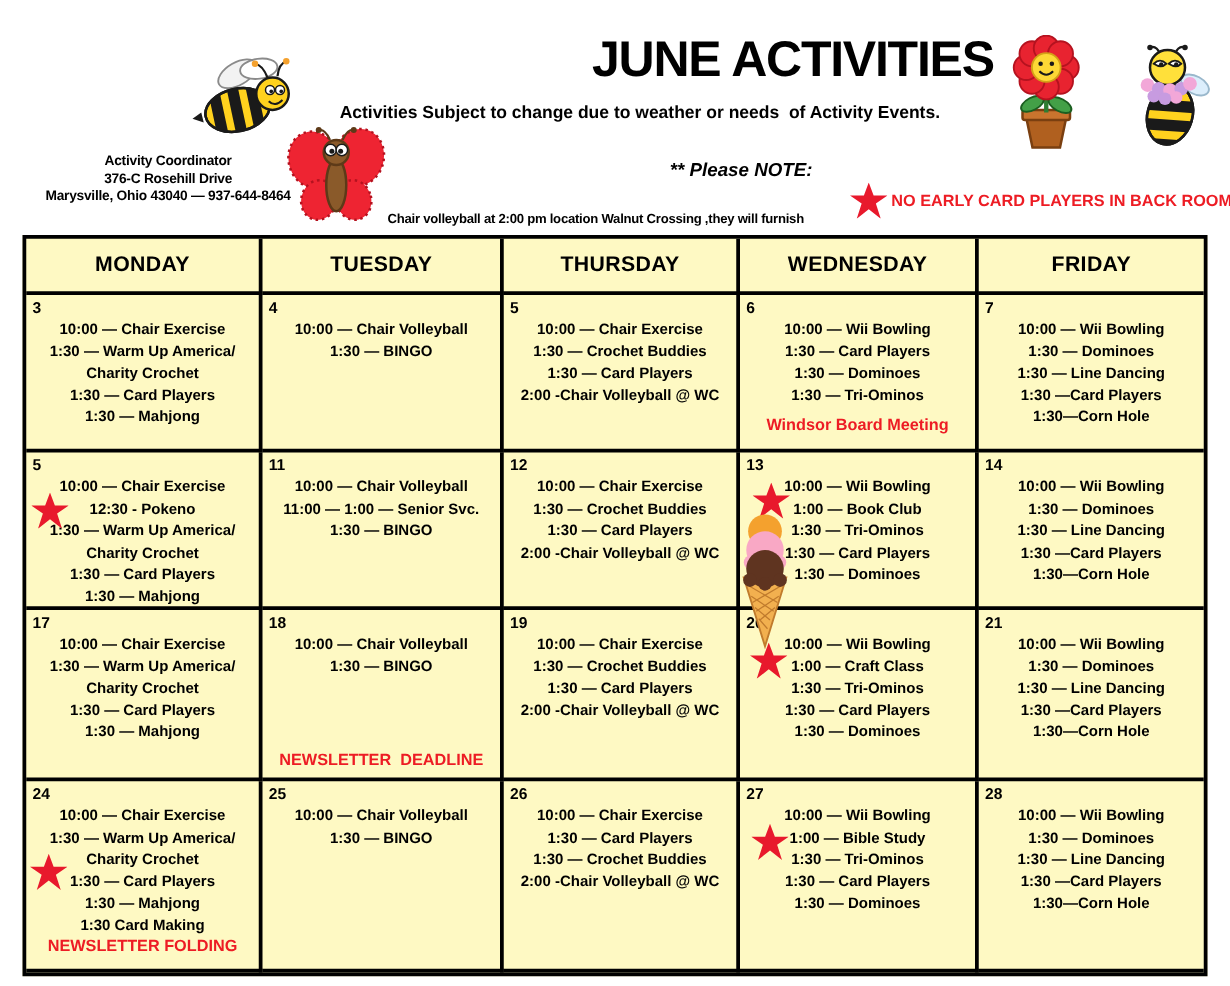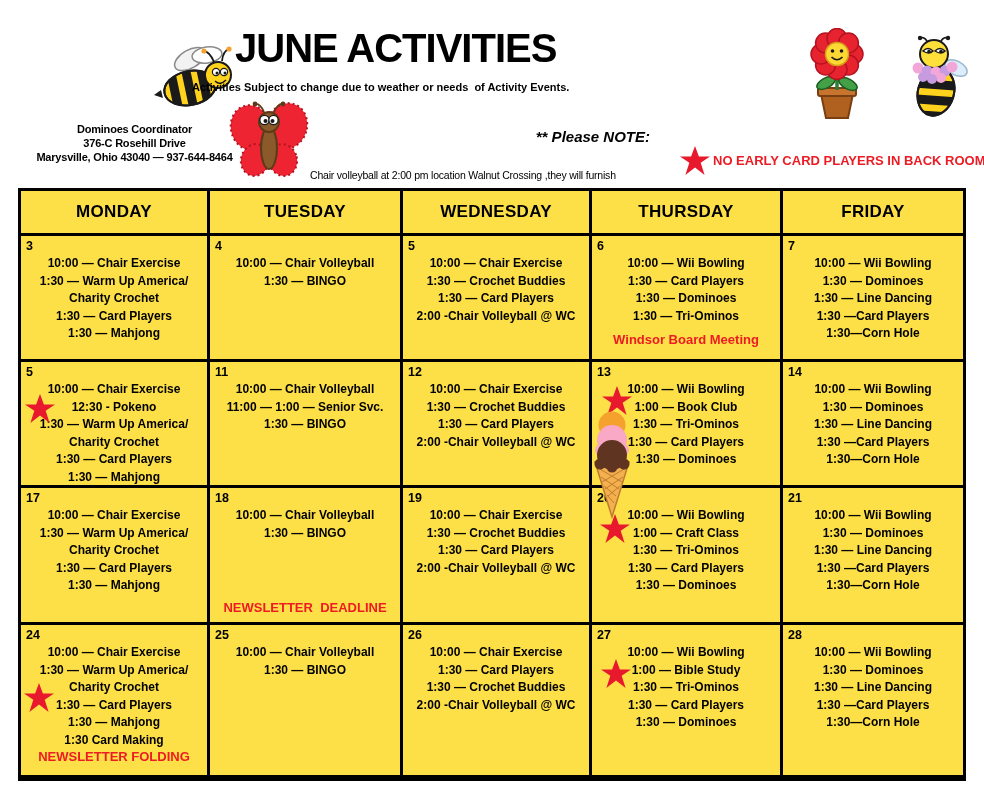--- a/index.html
+++ b/index.html
@@ -1,45 +1,45 @@
 <!DOCTYPE html>
 <html><head>
 <meta charset="utf-8">
 <style>
   html,body{margin:0;padding:0;background:#fff;}
   .page{position:relative;width:984px;height:789px;background:#ffffff;
         font-family:"Liberation Sans",sans-serif;color:#000;overflow:hidden;}
 
   
-  .title{position:absolute;left:235px;top:26px;width:560px;text-align:left;
+  .title{position:absolute;left:235px;top:26px;width:560px;text-align:right;
          font-size:40px;font-weight:bold;letter-spacing:-1px;white-space:nowrap;}
-  .subtitle{position:absolute;left:192px;top:81px;width:560px;text-align:left;
-            font-size:11px;font-weight:bold;white-space:pre;}
+  .subtitle{position:absolute;left:192px;top:81px;width:560px;text-align:right;
+            font-size:14px;font-weight:bold;white-space:pre;}
   .coordinator{position:absolute;left:22px;top:122px;width:225px;text-align:center;
                font-size:11px;font-weight:bold;line-height:14px;letter-spacing:-0.2px;}
   .note{position:absolute;left:310px;top:128px;width:340px;}
   .note-title{text-align:right;font-size:15px;font-weight:bold;font-style:italic;margin-bottom:3px;}
-  .note-line{font-size:10.5px;font-weight:normal;line-height:13px;letter-spacing:-0.2px;white-space:pre;margin-top:24px;}
+  .note-line{font-size:10.5px;font-weight:bold;line-height:13px;letter-spacing:-0.2px;white-space:pre;margin-top:24px;}
   .warning{position:absolute;left:680px;top:146px;display:flex;align-items:center;gap:3px;}
   .warning-text{color:#ed1c24;font-size:13px;font-weight:bold;white-space:nowrap;}
 
   
   .star{display:inline-block;width:30px;height:29px;background:#e8192c;flex:0 0 auto;
         clip-path:polygon(50% 0%,63% 36%,100% 36%,69% 58%,82% 100%,50% 74%,18% 100%,31% 58%,0% 36%,37% 36%);}
   .cell .star{position:absolute;}
 
   
   .bee-left{position:absolute;left:152px;top:42px;}
   .butterfly{position:absolute;left:228px;top:98px;}
   .flower{position:absolute;left:802px;top:28px;}
   .bee-right{position:absolute;left:898px;top:34px;}
   .icecream{position:absolute;left:584px;top:410px;z-index:6;}
 
   
-  .calendar{position:absolute;left:18px;top:188px;display:grid;background:#fde047;
+  .calendar{position:absolute;left:18px;top:188px;display:grid;background:#fef9c3;
             grid-template-columns:189px 193px 189px 191px 180px;
             grid-template-rows:45px 126px 126px 137px 153px;
             border:3px solid #000;}
   .calendar > div{border-right:3px solid #000;border-bottom:3px solid #000;box-sizing:border-box;}
   .calendar > div:nth-child(5n){border-right:none;}
   .calendar > div:nth-child(n+26){border-bottom:none;}
   .hcell{display:flex;align-items:center;justify-content:center;
          font-size:17px;font-weight:bold;letter-spacing:0.3px;}
   .cell{position:relative;font-weight:bold;font-size:12px;text-align:center;
         padding-top:3px;overflow:hidden;line-height:17.5px;}
@@ -81,21 +81,21 @@
       <circle cx="65" cy="31" r="1.5" fill="#1a1a1a"></circle>
         <circle cx="73" cy="31" r="1.5" fill="#1a1a1a"></circle>
       <path d="M63,39 Q68,44 74,38" fill="none" stroke="#1a1a1a" stroke-width="1.6"></path>
     </svg>
   </div>
 
   <div class="title">JUNE ACTIVITIES</div>
   <div class="subtitle">Activities Subject to change due to weather or needs  of Activity Events.</div>
 
   <div class="coordinator">
-    <div>Dominoes Coordinator</div>
+    <div>Activity Coordinator</div>
     <div>376-C Rosehill Drive</div>
     <div>Marysville, Ohio 43040 — 937-644-8464</div>
   </div>
 
   <div class="butterfly">
     <svg width="82" height="84" viewBox="0 0 82 84">
       <ellipse cx="23" cy="30" rx="20" ry="23" fill="#ee2432" stroke="#b5121f" stroke-width="2" stroke-dasharray="2,3" transform="rotate(-18 23 30)"></ellipse>
       <ellipse cx="59" cy="28" rx="20" ry="23" fill="#ee2432" stroke="#b5121f" stroke-width="2" stroke-dasharray="2,3" transform="rotate(16 59 28)"></ellipse>
       <ellipse cx="27" cy="62" rx="14" ry="16" fill="#ee2432" stroke="#b5121f" stroke-width="2" stroke-dasharray="2,3" transform="rotate(14 27 62)"></ellipse>
       <ellipse cx="55" cy="62" rx="14" ry="16" fill="#ee2432" stroke="#b5121f" stroke-width="2" stroke-dasharray="2,3" transform="rotate(-14 55 62)"></ellipse>
@@ -180,22 +180,22 @@
           <circle cx="25" cy="43" r="5" fill="#c79be0"></circle>
         <circle cx="43" cy="44" r="5" fill="#f2a7d8"></circle>
           <circle cx="34" cy="45" r="5" fill="#c79be0"></circle>
       </g>
     </svg>
   </div>
 
   <div class="calendar">
       <div class="hcell">MONDAY</div>
       <div class="hcell">TUESDAY</div>
+      <div class="hcell">THURSDAY</div>
       <div class="hcell">WEDNESDAY</div>
-      <div class="hcell">THURSDAY</div>
       <div class="hcell">FRIDAY</div>
       <div class="cell">
         <div class="dnum">3</div>
         <div class="line">10:00 — Chair Exercise</div>
         <div class="line">1:30 — Warm Up America/</div>
         <div class="line">Charity Crochet</div>
         <div class="line">1:30 — Card Players</div>
         <div class="line">1:30 — Mahjong</div>
       </div>
       <div class="cell">

